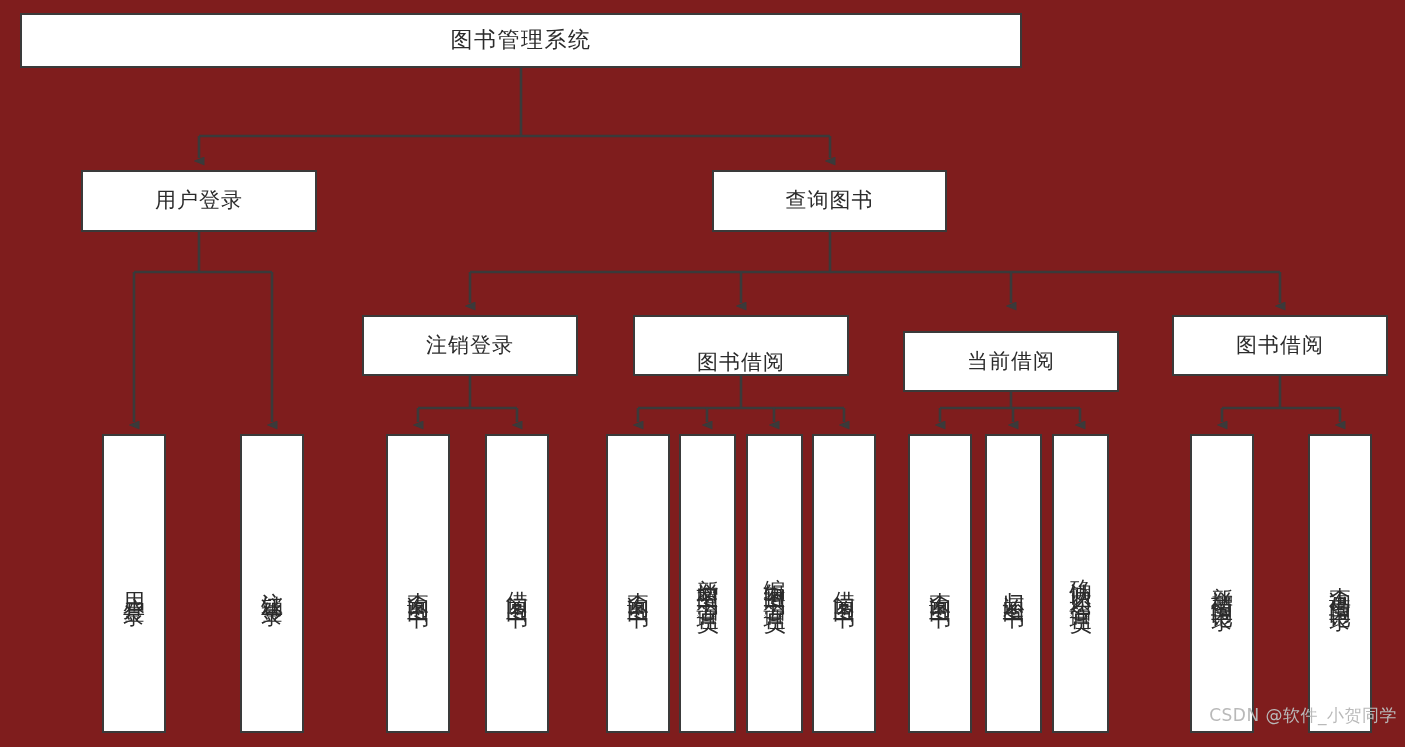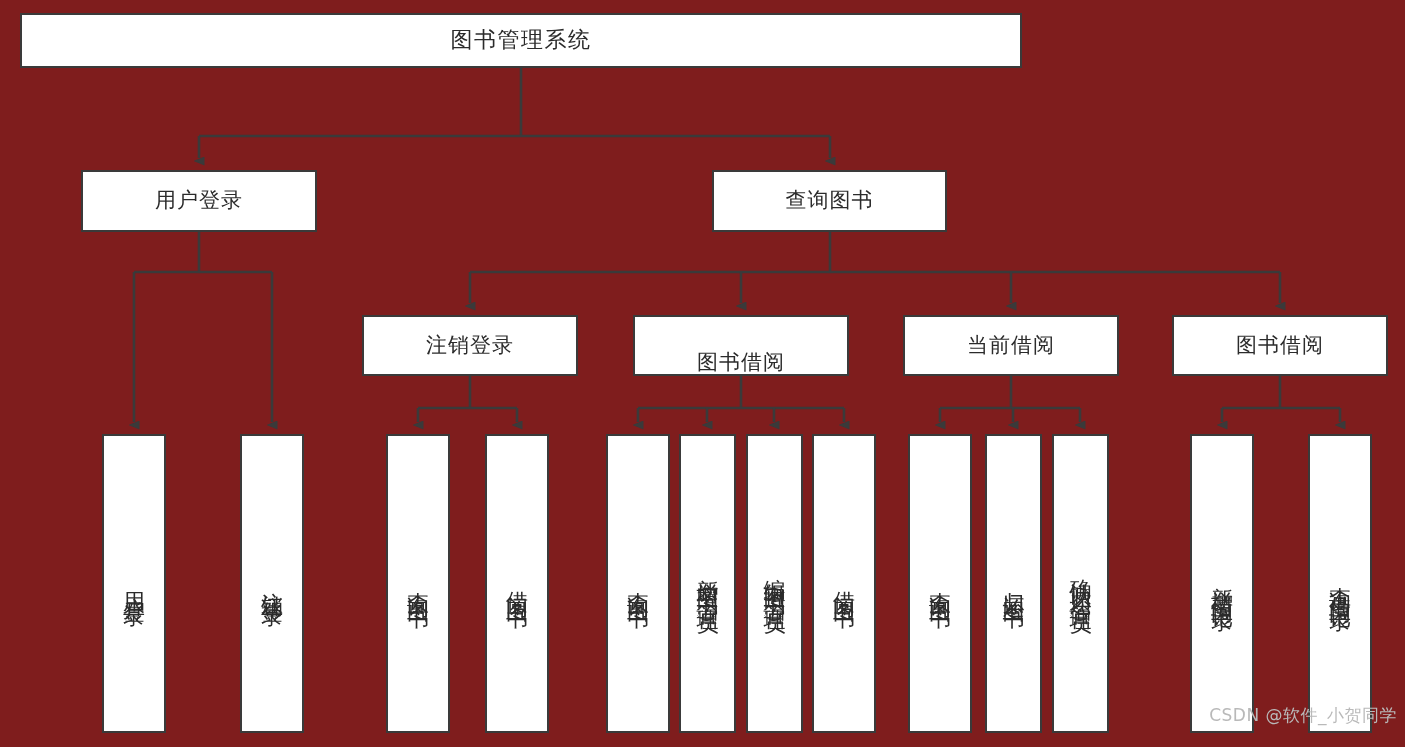--- a/index.html
+++ b/index.html
@@ -142,21 +142,21 @@
   <div class="node h" style="left:712px; top:170px; width:235px; height:62px;">
     <span class="lbl">查询图书</span>
   </div>
 
   <div class="node h" style="left:362px; top:315px; width:216px; height:61px;">
     <span class="lbl">注销登录</span>
   </div>
   <div class="node h" style="left:633px; top:315px; width:216px; height:61px;align-items:flex-end;">
     <span class="lbl">图书借阅</span>
   </div>
-  <div class="node h" style="left:903px; top:315px; width:216px; height:61px;">
+  <div class="node h" style="left:903px; top:331px; width:216px; height:61px;">
     <span class="lbl">当前借阅</span>
   </div>
   <div class="node h" style="left:1172px; top:315px; width:216px; height:61px;">
     <span class="lbl">图书借阅</span>
   </div>
 
   <div class="node v" style="left:102px; top:434px; width:64px; height:299px;">
     <span class="lbl">用户登录</span>
   </div>
   <div class="node v" style="left:240px; top:434px; width:64px; height:299px;">

